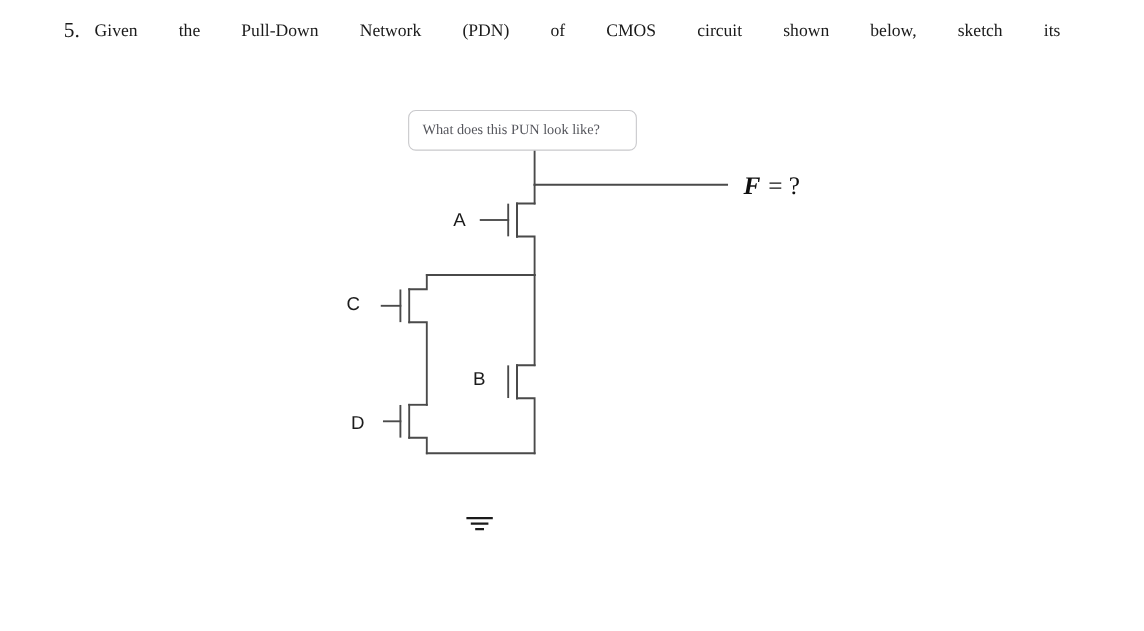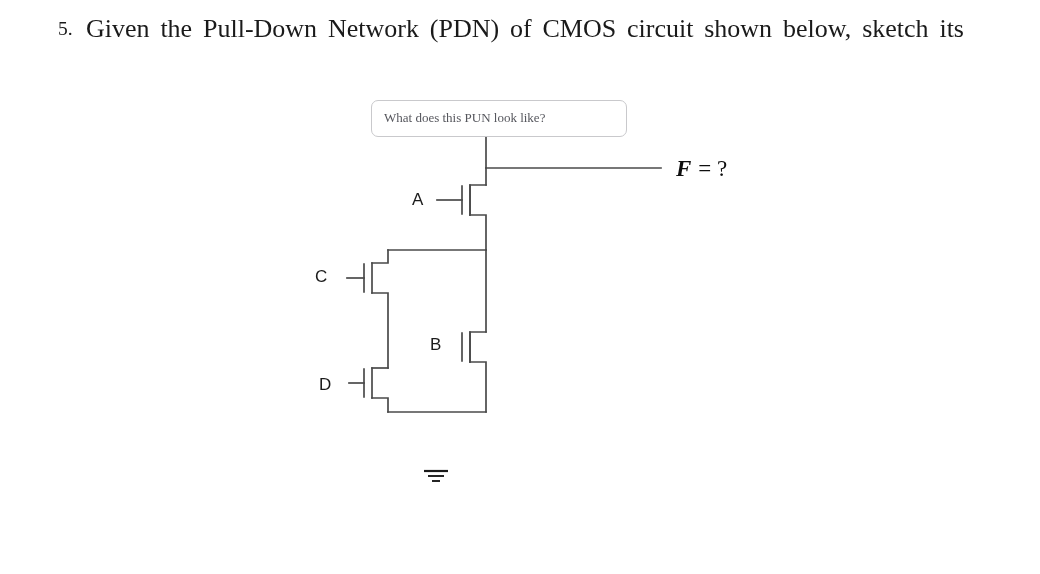--- a/index.html
+++ b/index.html
@@ -30,21 +30,21 @@
   #question-number {
     width: 28px;
     flex: 0 0 28px;
     font-size: 19.5px;
     line-height: 30px;
     font-family: "Liberation Serif", serif;
     color: #1a1a1a;
   }
   #question-text {
     flex: 1 1 auto;
-    font-size: 26px;
+    font-size: 16px;
     line-height: 30px;
     text-align: justify;
     text-justify: inter-word;
     font-family: "Liberation Serif", serif;
     color: #1a1a1a;
     hyphens: none;
   }
   #question-text .line1 {
     display: block;
     text-align: justify;
@@ -72,21 +72,21 @@
     position: absolute;
     left: 0;
     top: 0;
   }
 
   
   #pun-callout {
     position: absolute;
     left: 371px;
     top: 100px;
-    width: 256px;
+    width: 208px;
     height: 37px;
     box-sizing: border-box;
     border: 1px solid #c9c9cc;
     border-radius: 7px;
     background: #ffffff;
     box-shadow: 0 0 0 0 rgba(0,0,0,0);
   }
   #pun-callout-text {
     position: absolute;
     left: 12px;

